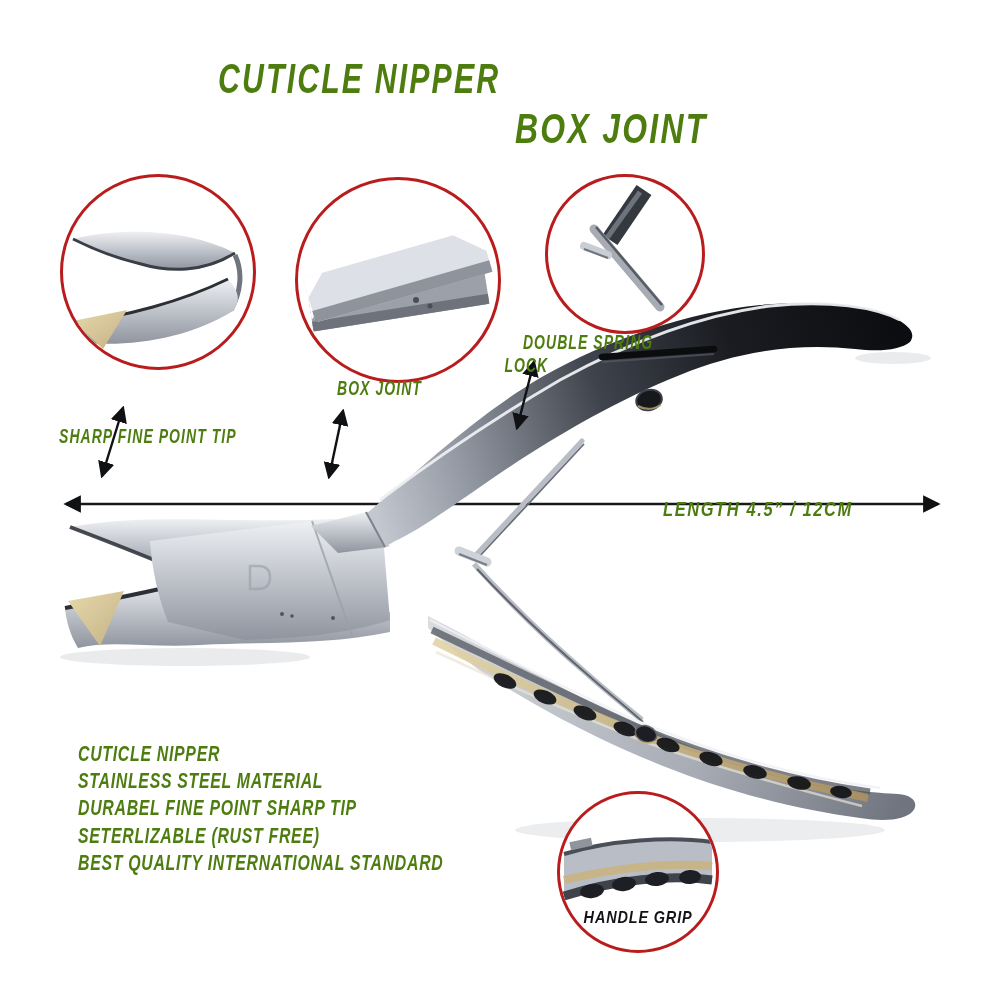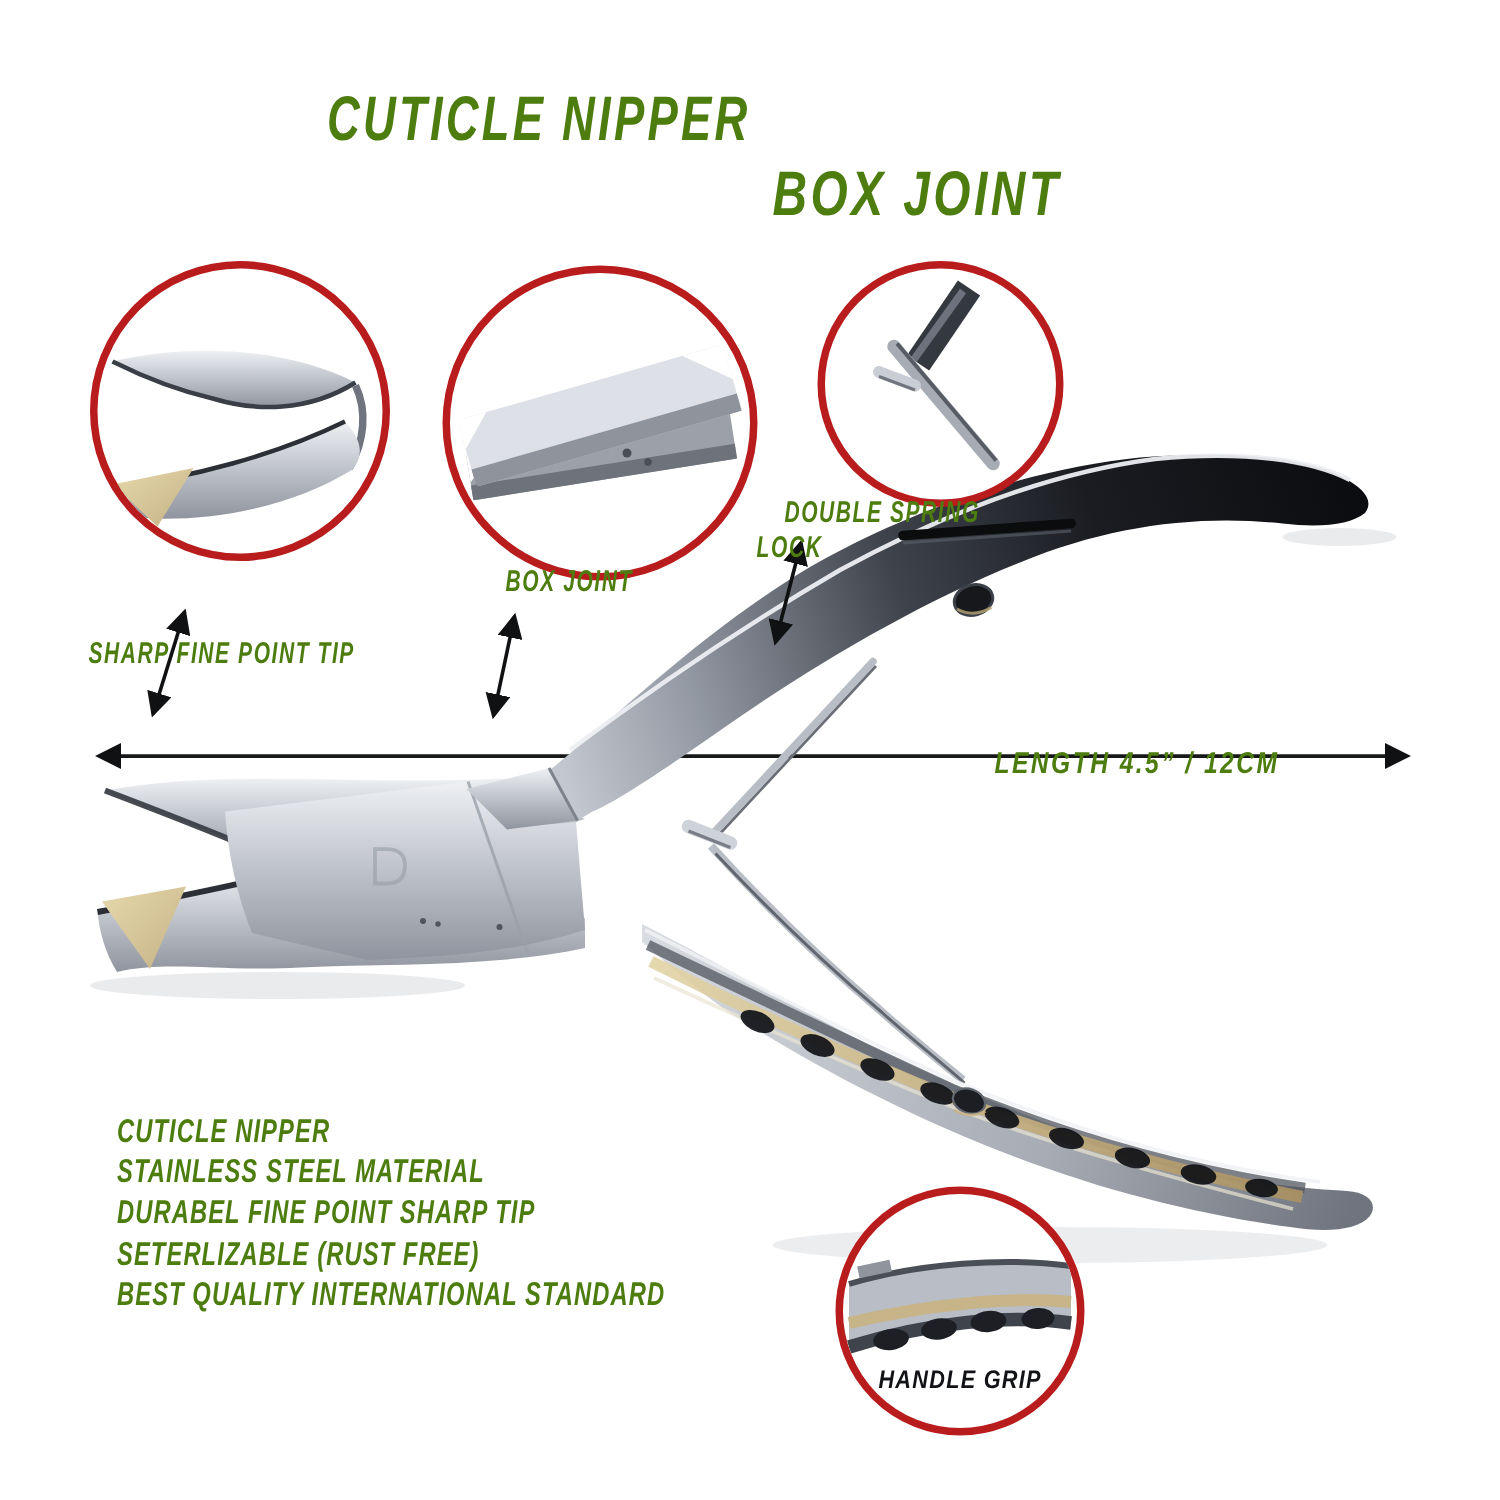--- a/index.html
+++ b/index.html
@@ -1,20 +1,20 @@
 <!DOCTYPE html>
 <html><head>
 <meta charset="utf-8">
 <style>
   html,body{margin:0;padding:0;background:#fff;}
   .canvas{position:relative;width:1000px;height:1000px;background:#fff;overflow:hidden;
           font-family:"Liberation Sans",sans-serif;}
   svg{display:block;}
   #artwork{position:absolute;left:0;top:0;z-index:1;}
-  .circle{position:absolute;border-radius:50%;border:5px solid #b91c1c;background:#fff;
+  .circle{position:absolute;border-radius:50%;border:3px solid #b91c1c;background:#fff;
           overflow:hidden;z-index:2;}
   .t{position:absolute;font-weight:bold;font-style:italic;color:#4d7c0f;white-space:nowrap;
      line-height:1;z-index:3;}
   .cond{display:inline-block;transform-origin:0 50%;}
   .cond.center{transform-origin:50% 50%;}
   .title1{left:218px;top:58px;font-size:42px;letter-spacing:3px;}
   .title2{left:515px;top:108px;font-size:42px;letter-spacing:3px;}
   .lab-tip{left:59px;top:378px;font-size:20px;letter-spacing:1.5px;margin-top:48px;}
   .lab-box{left:337px;top:378px;font-size:20px;letter-spacing:1.5px;}
   .lab-spring{left:495px;top:331px;width:140px;text-align:left;font-size:20px;letter-spacing:1.5px;}

